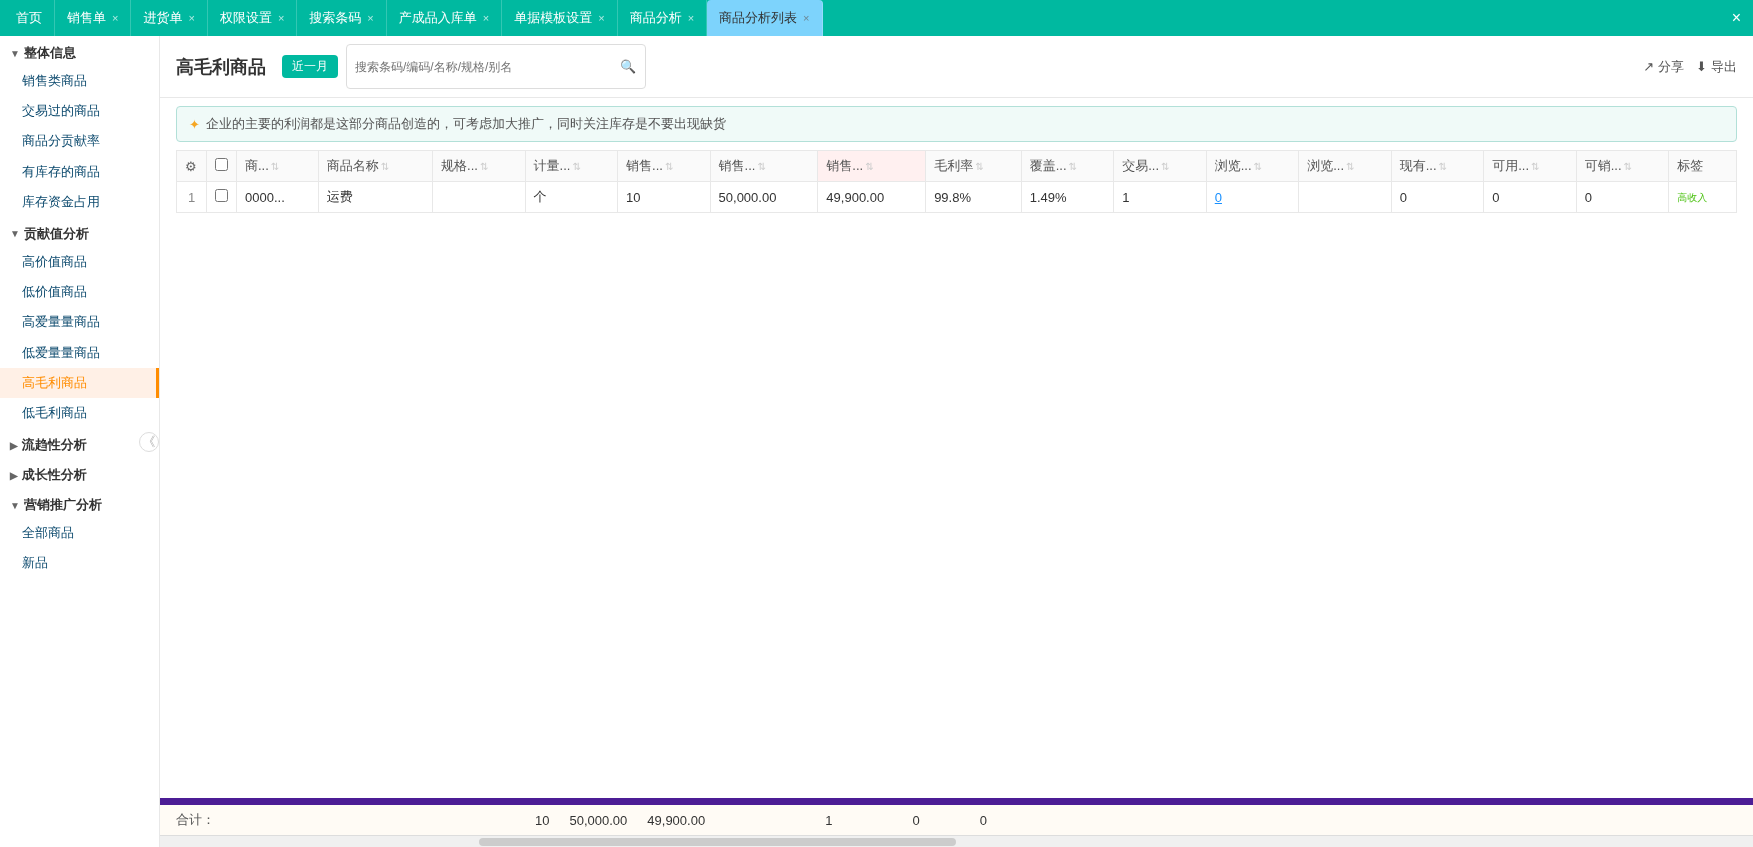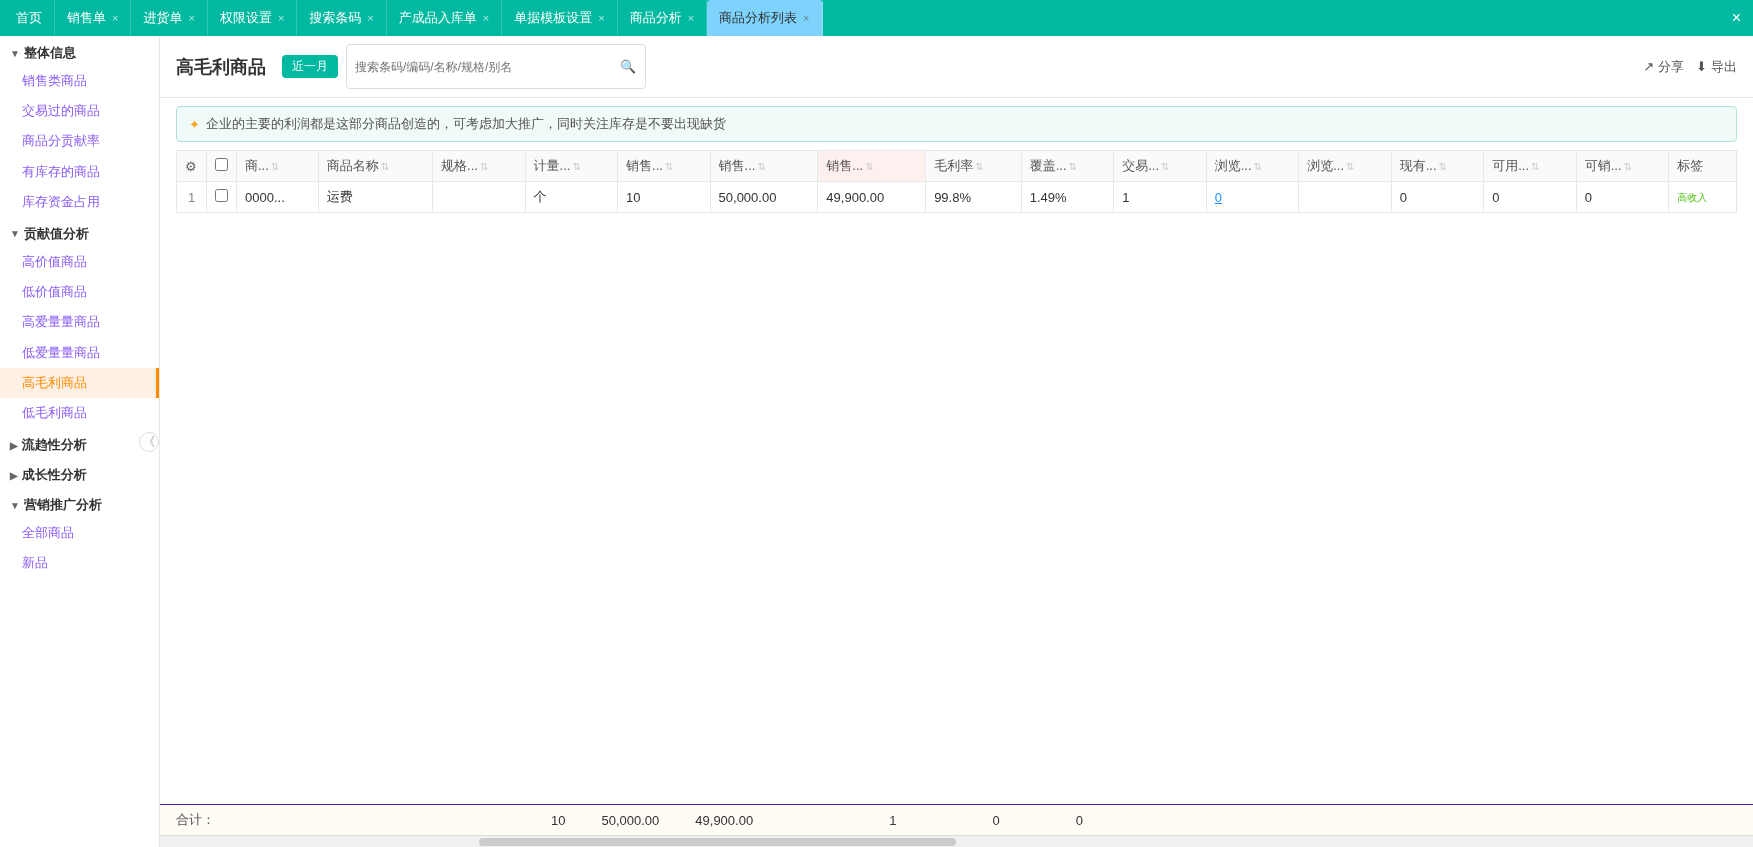--- a/index.html
+++ b/index.html
@@ -94,21 +94,21 @@
       font-size: 13px;
       cursor: pointer;
     }
     .sidebar-section-title .arrow {
       margin-right: 4px;
       font-size: 10px;
       color: #666;
     }
     .sidebar-item {
       padding: 6px 10px 6px 22px;
-      color: #8b5cf6;
+      color: #0c4a6e;
       cursor: pointer;
       font-size: 13px;
       line-height: 1.4;
     }
     .sidebar-item.active {
       background: #fff0e6;
       color: #ff8c00;
       border-right: 3px solid #ff8c00;
     }
 
@@ -239,25 +239,24 @@
     }
     .link-cell {
       color: #1890ff;
       text-decoration: underline;
       cursor: pointer;
     }
 
     
     .table-footer {
       background: #fffbf5;
-      border-top: 1px solid #4c1d95;
+      border-top: 7px solid #4c1d95;
       padding: 6px 16px;
       display: flex;
       align-items: center;
-      gap: 16px;
       font-size: 13px;
       color: #333;
     }
     .footer-label {
       font-weight: normal;
       color: #555;
     }
 
     
     .scrollbar-area {

